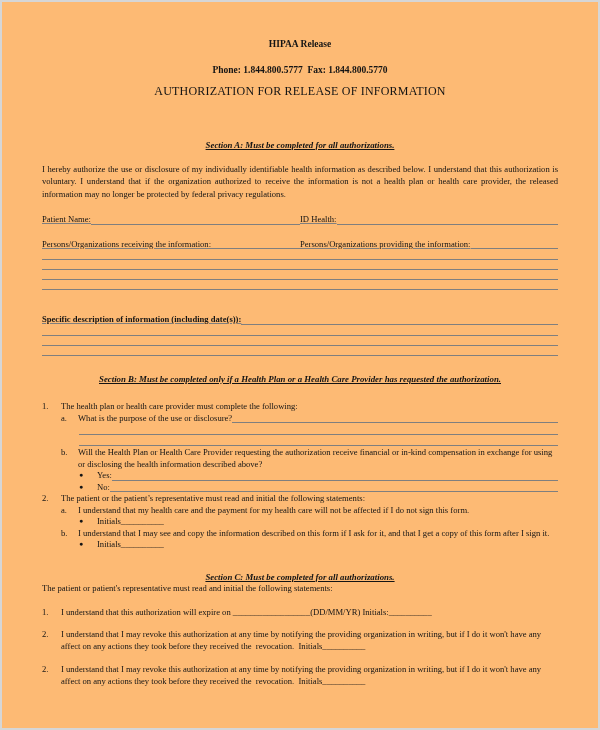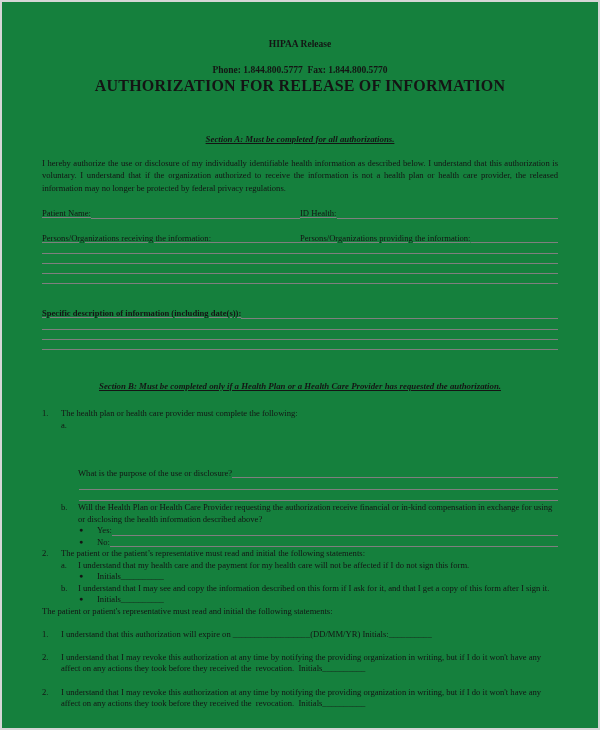--- a/index.html
+++ b/index.html
@@ -2,44 +2,44 @@
 <html><head>
 <meta charset="utf-8">
 <style>
   * { margin: 0; padding: 0; box-sizing: border-box; }
   html, body { background: #ffffff; }
   body { width: 600px; height: 730px; }
 
   .page {
     width: 600px;
     height: 730px;
-    background: #15803d;
+    background: #fdba74;
     border: 2px solid #d6d6d6;
     font-family: "Liberation Serif", "DejaVu Serif", serif;
     font-size: 8.6px;
     line-height: 11.5px;
     color: #141414;
     padding: 37px 40px 0 40px;
     overflow: hidden;
   }
 
   .center { text-align: center; }
   .doc-title { font-weight: bold; font-size: 9.5px; }
   .doc-contact { font-weight: bold; font-size: 9.5px; margin-top: 14px; }
-  .main-title { font-weight: bold; font-size: 16px; margin-top: 4px; letter-spacing: 0.2px; }
+  .main-title { font-weight: normal; font-size: 12px; margin-top: 10px; letter-spacing: 0.2px; }
 
   .section-heading {
     font-weight: bold;
     font-style: italic;
     text-decoration: underline;
     font-size: 8.8px;
     text-align: center;
   }
   .sa-heading { margin-top: 42px; }
-  .sb-heading { margin-top: 31px; }
+  .sb-heading { margin-top: 18px; }
   .sc-heading { margin-top: 21px; }
 
   .intro { margin-top: 12px; line-height: 12.4px; text-align: justify; }
   .sc-intro { margin-top: 0; }
 
   
   .fill-row { display: flex; align-items: flex-end; }
   .fill-label {
     white-space: nowrap;
     text-decoration: underline;
@@ -57,21 +57,21 @@
 
   
   .item { display: flex; }
   .item .num { width: 19px; flex: none; }
   .item .itext { flex: 1; }
   .b-item1 { margin-top: 16px; }
   .sub { display: flex; margin-left: 19px; }
   .sub .letter { width: 17px; flex: none; }
   .sub .stext { flex: 1; }
   .sub .fillwrap { flex: 1; display: flex; align-items: flex-end; }
-  .sub .fillwrap .q { white-space: nowrap; margin-top: 48px; }
+  .sub .fillwrap .q { white-space: nowrap; }
   .purpose-line { margin-left: 37px; height: 11px; border-bottom: 1px solid #7f7f7f; }
   .bullet-row { display: flex; margin-left: 37px; align-items: flex-end; }
   .bullet-row .bullet { width: 18px; flex: none; font-size: 7px; line-height: 11.5px; }
   .bullet-row .blabel { white-space: nowrap; }
   .sub-b { margin-top: 1px; }
 
   .c-item { display: flex; }
   .c-item .num { width: 19px; flex: none; }
   .c-item .itext { flex: 1; }
   .c-item1 { margin-top: 12px; }
@@ -180,20 +180,21 @@
   </div>
   <div class="sub">
     <span class="letter">b.</span>
     <span class="stext">I understand that I may see and copy the information described on this form if I ask for it, and that I get a copy of this form after I sign it.</span>
   </div>
   <div class="bullet-row">
     <span class="bullet">●</span>
     <span class="blabel">Initials__________</span>
   </div>
 
+  <div class="section-heading sc-heading">Section C: Must be completed for all authorizations.</div>
   <p class="sc-intro">The patient or patient's representative must read and initial the following statements:</p>
 
   <div class="c-item c-item1">
     <span class="num">1.</span>
     <span class="itext">I understand that this authorization will expire on __________________(DD/MM/YR) Initials:__________</span>
   </div>
   <div class="c-item c-item2">
     <span class="num">2.</span>
     <span class="itext">I understand that I may revoke this authorization at any time by notifying the providing organization in writing, but if I do it won't have any affect on any actions they took before they received the&nbsp; revocation.&nbsp; Initials__________</span>
   </div>

